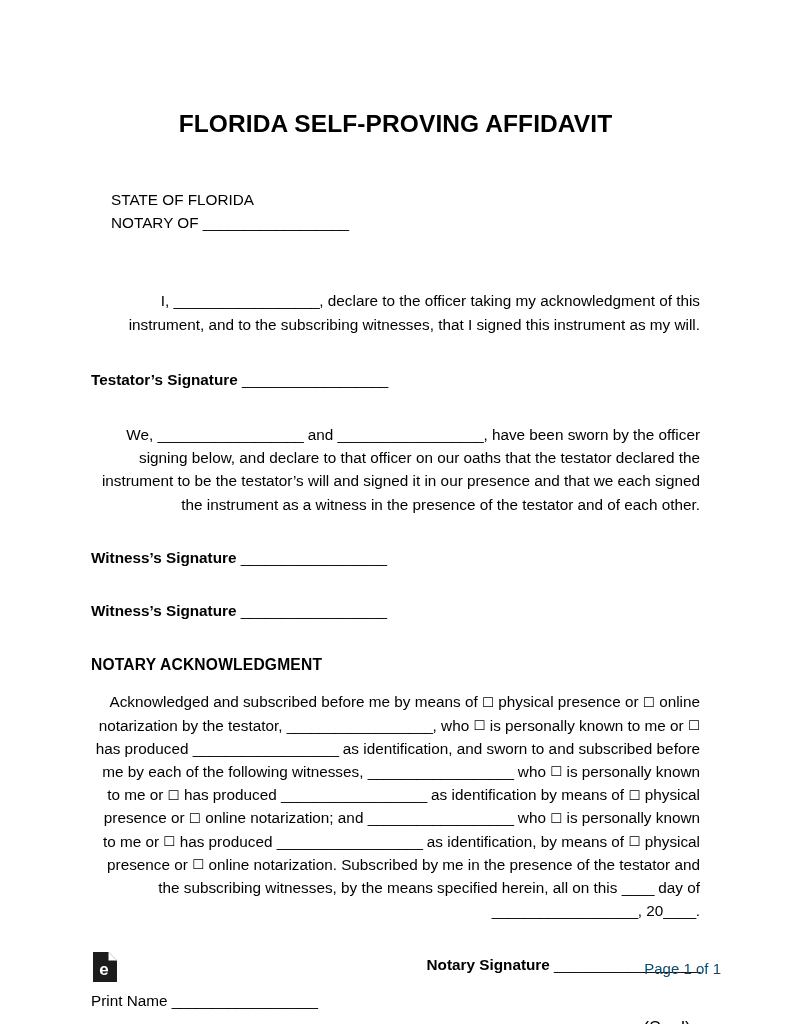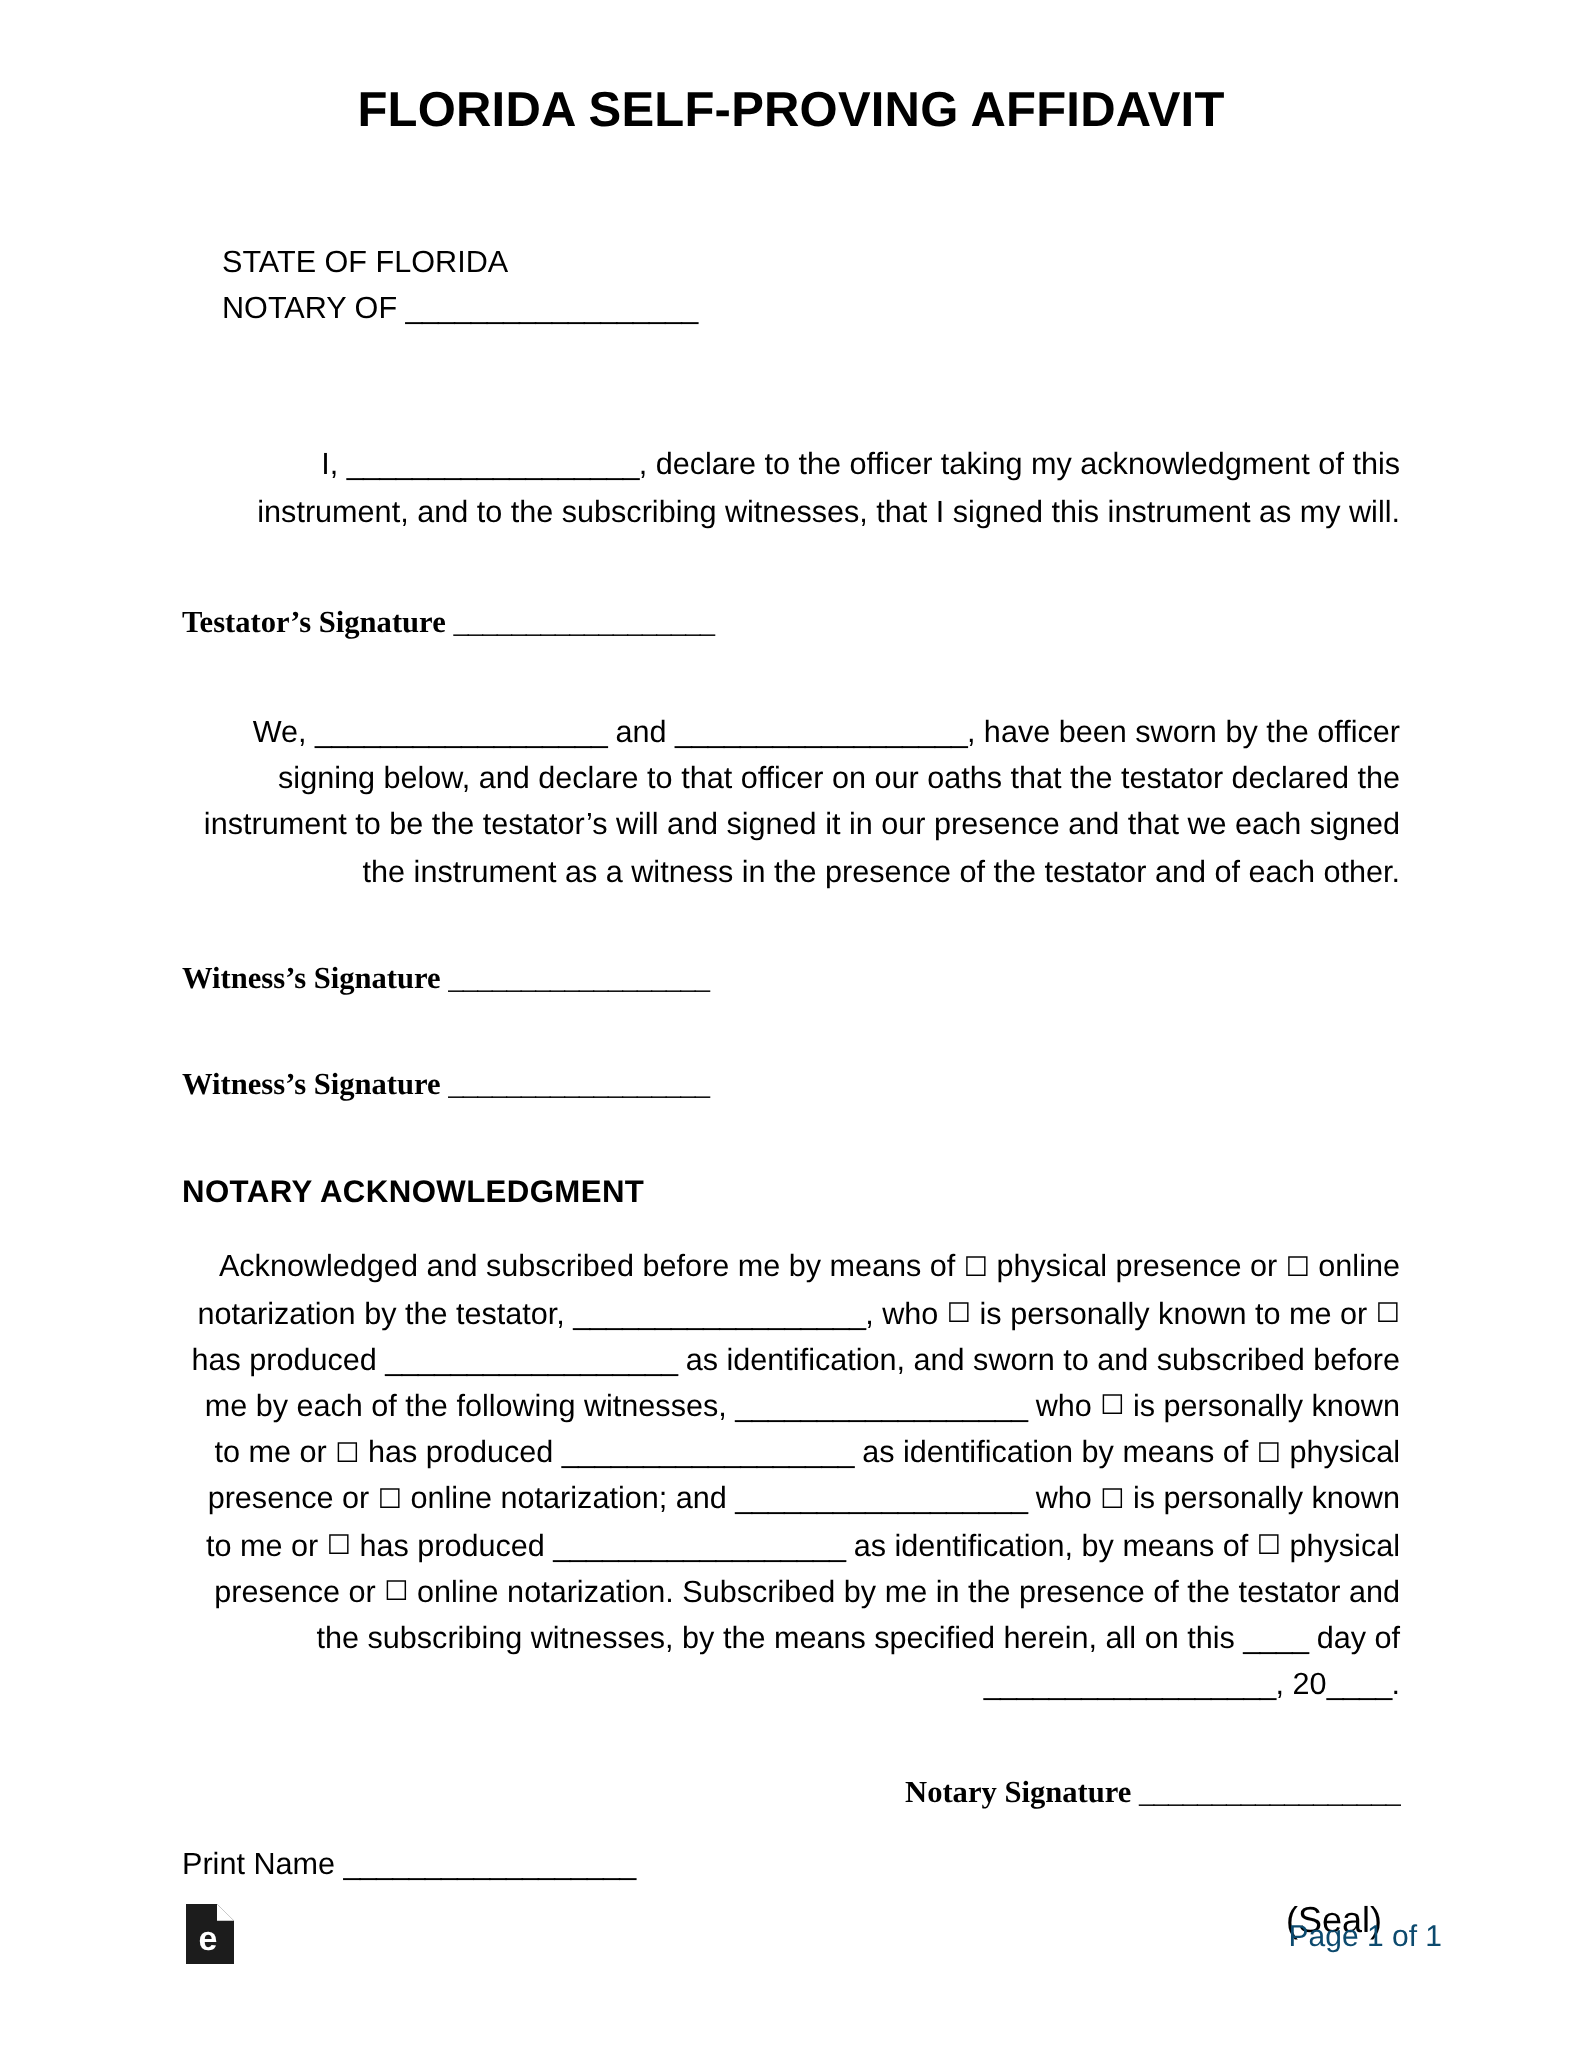--- a/index.html
+++ b/index.html
@@ -29,22 +29,22 @@
     top: 0;
     width: 609px;
   }
 
   
   .doc-title {
     text-align: center;
     font-size: 24.5px;
     font-weight: bold;
     letter-spacing: 0.1px;
-    margin: 0;
-    padding-top: 43px;
+    margin: 16px;
+    padding-top: 95px;
     line-height: 1.1;
   }
 
   
   .block {
     font-size: 15.3px;
     line-height: 23.2px;
     margin: 0;
   }
   .state-block {
@@ -55,21 +55,20 @@
     font-size: 15.3px;
     line-height: 23.2px;
     margin: 0;
     text-align: right;
   }
   .sig-line {
     font-size: 15.3px;
     line-height: 23.2px;
     font-weight: bold;
     margin: 0;
-    font-family: Liberation Serif, serif;
   }
   .sig-line .rule,
   .plain-line .rule {
     font-weight: normal;
   }
   .plain-line {
     font-size: 15.3px;
     line-height: 23.2px;
     margin: 0;
   }

